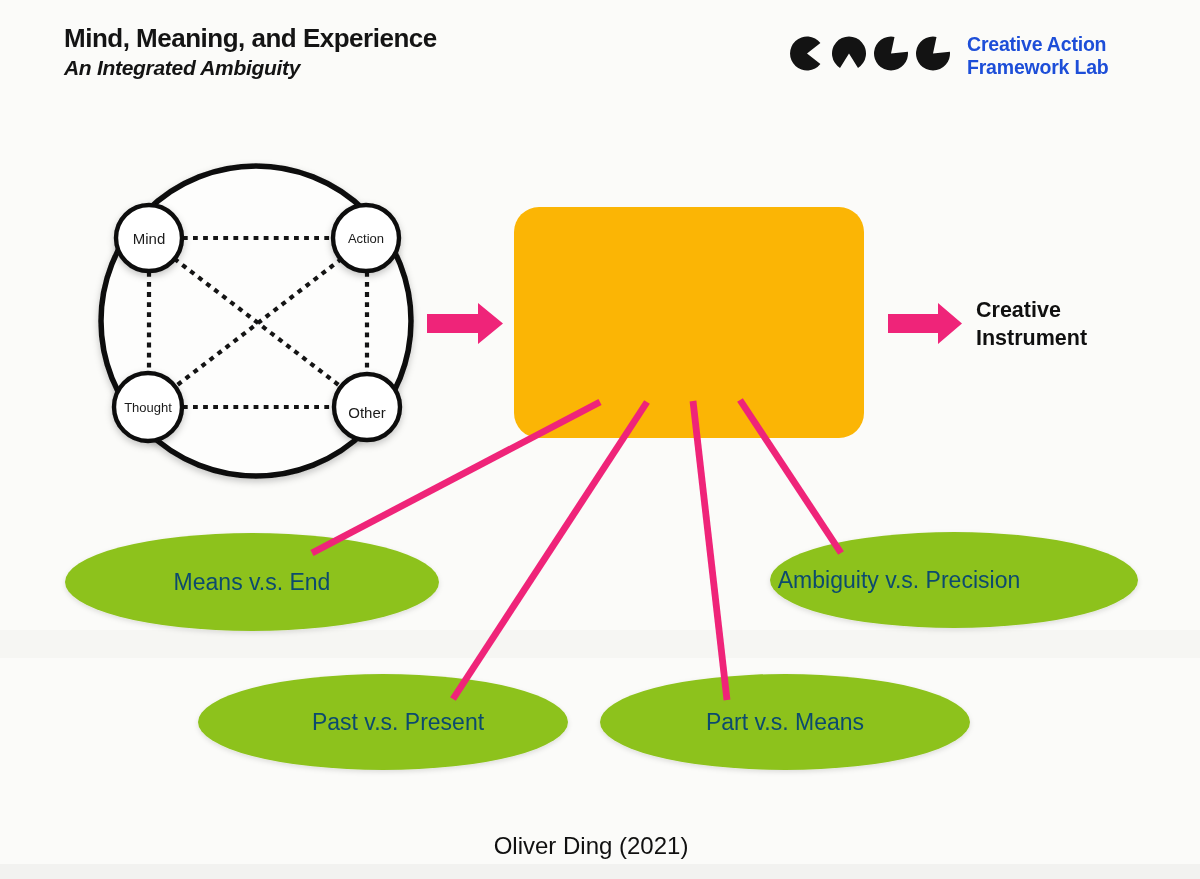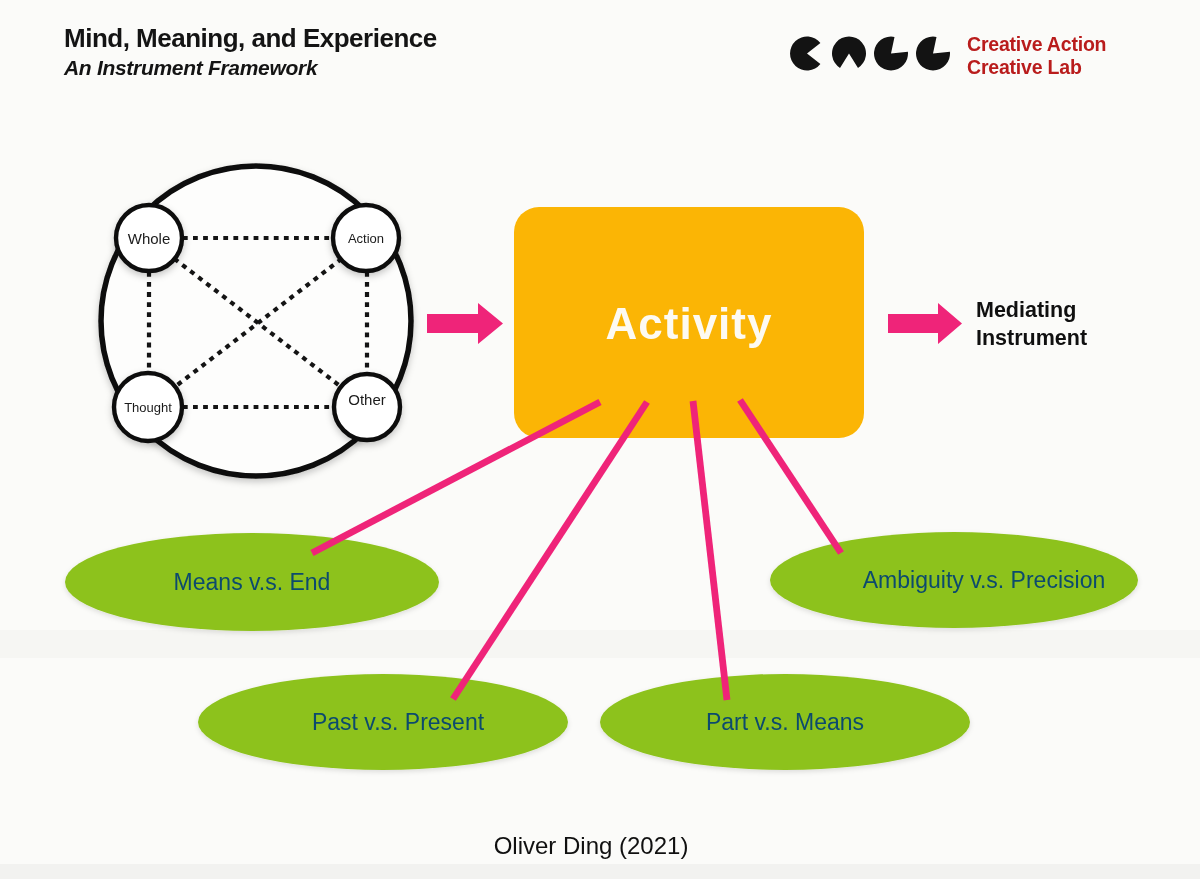--- a/index.html
+++ b/index.html
@@ -7,54 +7,54 @@
   .stage{position:relative;width:1200px;height:879px;background:#fbfbf9;overflow:hidden;}
 
   
   .header{position:absolute;left:64px;top:24px;z-index:5;color:#141414;}
   .header h1{margin:0;font-size:26px;font-weight:bold;letter-spacing:-0.5px;line-height:1.1;}
   .header .subtitle{margin-top:3px;font-size:21px;font-weight:bold;font-style:italic;letter-spacing:-0.3px;}
 
   
   .logo{position:absolute;left:790px;top:33px;z-index:5;display:flex;align-items:flex-start;}
   .logo svg{display:block;margin-top:3px;}
-  .logo-text{margin-left:17px;font-size:19.5px;font-weight:bold;line-height:1.18;color:#b91c1c;letter-spacing:-0.2px;}
+  .logo-text{margin-left:17px;font-size:19.5px;font-weight:bold;line-height:1.18;color:#1d4ed8;letter-spacing:-0.2px;}
 
   
   .scene{position:absolute;left:0;top:0;z-index:1;}
 
   
   .ov{position:absolute;z-index:3;transform:translate(-50%,-50%);white-space:nowrap;color:#111;}
   .node-label{font-size:15px;color:#1b1b1b;}
   .node-label.small{font-size:13px;}
   .activity-label{font-size:44px;font-weight:800;color:#fdfaf2;letter-spacing:1px;}
   .tension-label{font-size:23px;color:#0c4a6e;}
   .mediating{position:absolute;left:976px;top:297px;z-index:3;font-size:21.5px;font-weight:bold;line-height:1.3;color:#101010;}
   .credit{position:absolute;left:591px;top:832px;z-index:3;transform:translateX(-50%);font-size:24px;color:#101010;}
 </style>
 </head>
 <body>
 
 <div class="stage">
 
   <header class="header">
     <h1>Mind, Meaning, and Experience</h1>
-    <div class="subtitle">An Instrument Framework</div>
+    <div class="subtitle">An Integrated Ambiguity</div>
   </header>
 
   <div class="logo">
     <svg width="160" height="35" viewBox="0 0 160 34" aria-hidden="true">
       <path d="M30.4,27.5 A17,17 0 1 1 30.4,6.5 L17,17 Z" fill="#131313"></path>
       <path d="M50,31.4 A17,17 0 1 1 68,31.4 L59,17 Z" fill="#131313"></path>
       <path d="M117.9,15.2 A17,17 0 1 1 104.5,0.4 L101,17 Z" fill="#131313"></path>
       <path d="M159.9,15.2 A17,17 0 1 1 146.5,0.4 L143,17 Z" fill="#131313"></path>
     </svg>
     <div class="logo-text">
       <div>Creative Action</div>
-      <div>Creative Lab</div>
+      <div>Framework Lab</div>
     </div>
   </div>
 
   <svg class="scene" width="1200" height="879" viewBox="0 0 1200 879">
     <defs>
       <filter id="soft" x="-20%" y="-20%" width="140%" height="140%">
         <feDropShadow dx="0" dy="3" stdDeviation="3.5" flood-color="#000000" flood-opacity="0.22"></feDropShadow>
       </filter>
       <filter id="softer" x="-20%" y="-20%" width="140%" height="140%">
         <feDropShadow dx="0" dy="2" stdDeviation="2.5" flood-color="#000000" flood-opacity="0.12"></feDropShadow>
@@ -96,31 +96,30 @@
     </g>
 
     <g stroke="#EF2479" stroke-width="6.8" stroke-linecap="butt">
       <line x1="600" y1="402" x2="312" y2="553"></line>
       <line x1="647" y1="402" x2="453" y2="699"></line>
       <line x1="693" y1="401" x2="727" y2="700"></line>
       <line x1="740" y1="400" x2="841" y2="553"></line>
     </g>
   </svg>
 
-  <div class="ov node-label" style="left:149px;top:238px;">Whole</div>
+  <div class="ov node-label" style="left:149px;top:238px;">Mind</div>
   <div class="ov node-label small" style="left:366px;top:238px;">Action</div>
   <div class="ov node-label small" style="left:148px;top:407px;">Thought</div>
-  <div class="ov node-label" style="left:367px;top:399px;">Other</div>
+  <div class="ov node-label" style="left:367px;top:412px;">Other</div>
 
-  <div class="ov activity-label" style="left:689px;top:324px;">Activity</div>
 
   <div class="mediating">
-    <div>Mediating</div>
+    <div>Creative</div>
     <div>Instrument</div>
   </div>
 
   <div class="ov tension-label" style="left:252px;top:582px;">Means v.s. End</div>
-  <div class="ov tension-label" style="left:984px;top:580px;text-align:right;">Ambiguity v.s. Precision</div>
+  <div class="ov tension-label" style="left:899px;top:580px;text-align:right;">Ambiguity v.s. Precision</div>
   <div class="ov tension-label" style="left:398px;top:722px;">Past v.s. Present</div>
   <div class="ov tension-label" style="left:785px;top:722px;">Part v.s. Means</div>
 
   <div class="credit">Oliver Ding (2021)</div>
 </div>
 
 </body></html>

